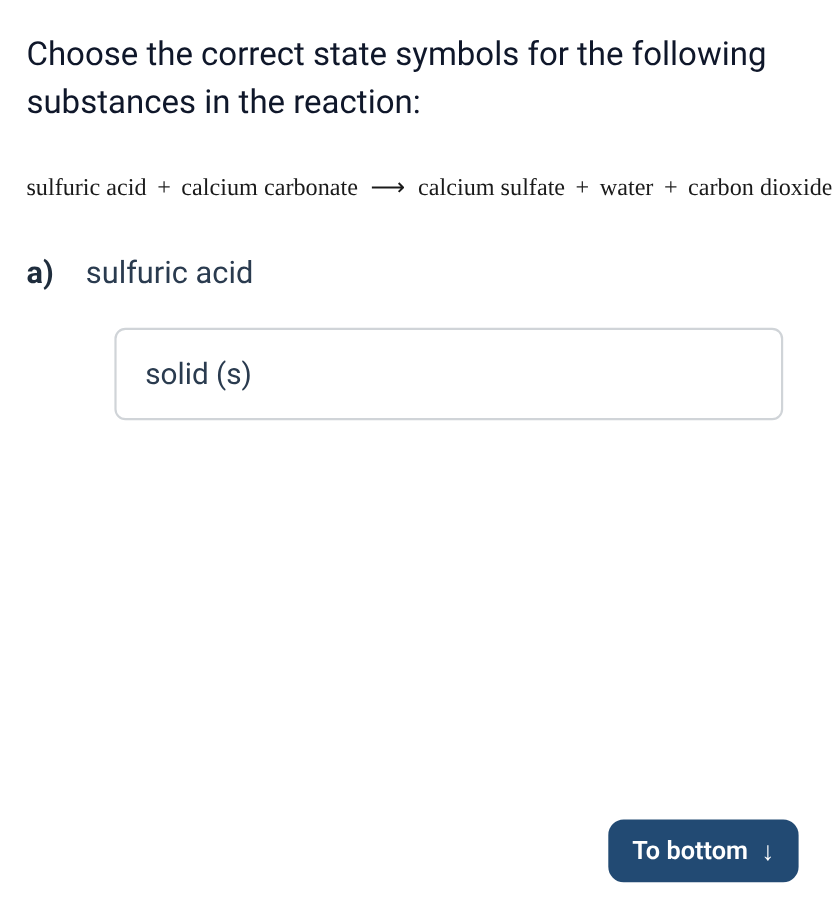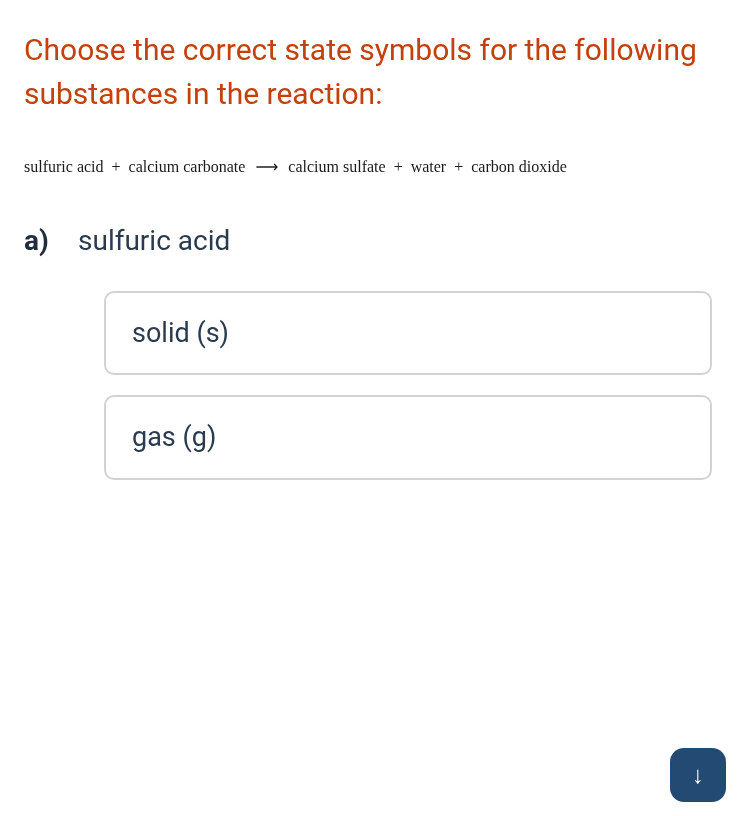--- a/index.html
+++ b/index.html
@@ -12,27 +12,27 @@
       background: #ffffff;
       width: 756px;
       height: 816px;
       overflow: hidden;
       position: relative;
       padding: 28px 24px 0 24px;
     }
     .question-text {
       font-size: 30px;
       line-height: 1.45;
-      color: #c2410c;
+      color: #0f172a;
       font-weight: 400;
       margin-bottom: 42px;
     }
     .equation {
       font-family: Georgia, 'Times New Roman', serif;
-      font-size: 16px;
+      font-size: 22px;
       color: #1a1a1a;
       margin-bottom: 48px;
       white-space: nowrap;
     }
     .equation .plus {
       padding: 0 4px;
     }
     .equation .arrow {
       display: inline-block;
       padding: 0 6px;
@@ -53,21 +53,21 @@
     .part-text {
       font-size: 28px;
       color: #2a3b4f;
       font-weight: 400;
     }
     .options {
       padding-left: 80px;
       padding-right: 20px;
       display: flex;
       flex-direction: column;
-      gap: 20px;
+      gap: 4px;
     }
     .option {
       border: 2px solid #d0d4d8;
       border-radius: 10px;
       padding: 24px 26px;
       font-size: 27px;
       color: #2a3b4f;
       background: #ffffff;
       cursor: pointer;
       text-align: left;
@@ -107,18 +107,18 @@
   <span>calcium sulfate</span><span class="plus"> + </span><span>water</span><span class="plus"> + </span><span>carbon dioxide</span>
 </div>
 
 <div class="part-row">
   <div class="part-label">a)</div>
   <div class="part-text">sulfuric acid</div>
 </div>
 
 <div class="options">
   <button class="option">solid (s)</button>
-  <button class="option">gas (g)</button>
 </div>
 
 <button class="to-bottom">
+  <span>To bottom</span>
   <span class="arrow-down">↓</span>
 </button>
 
 </body></html>

